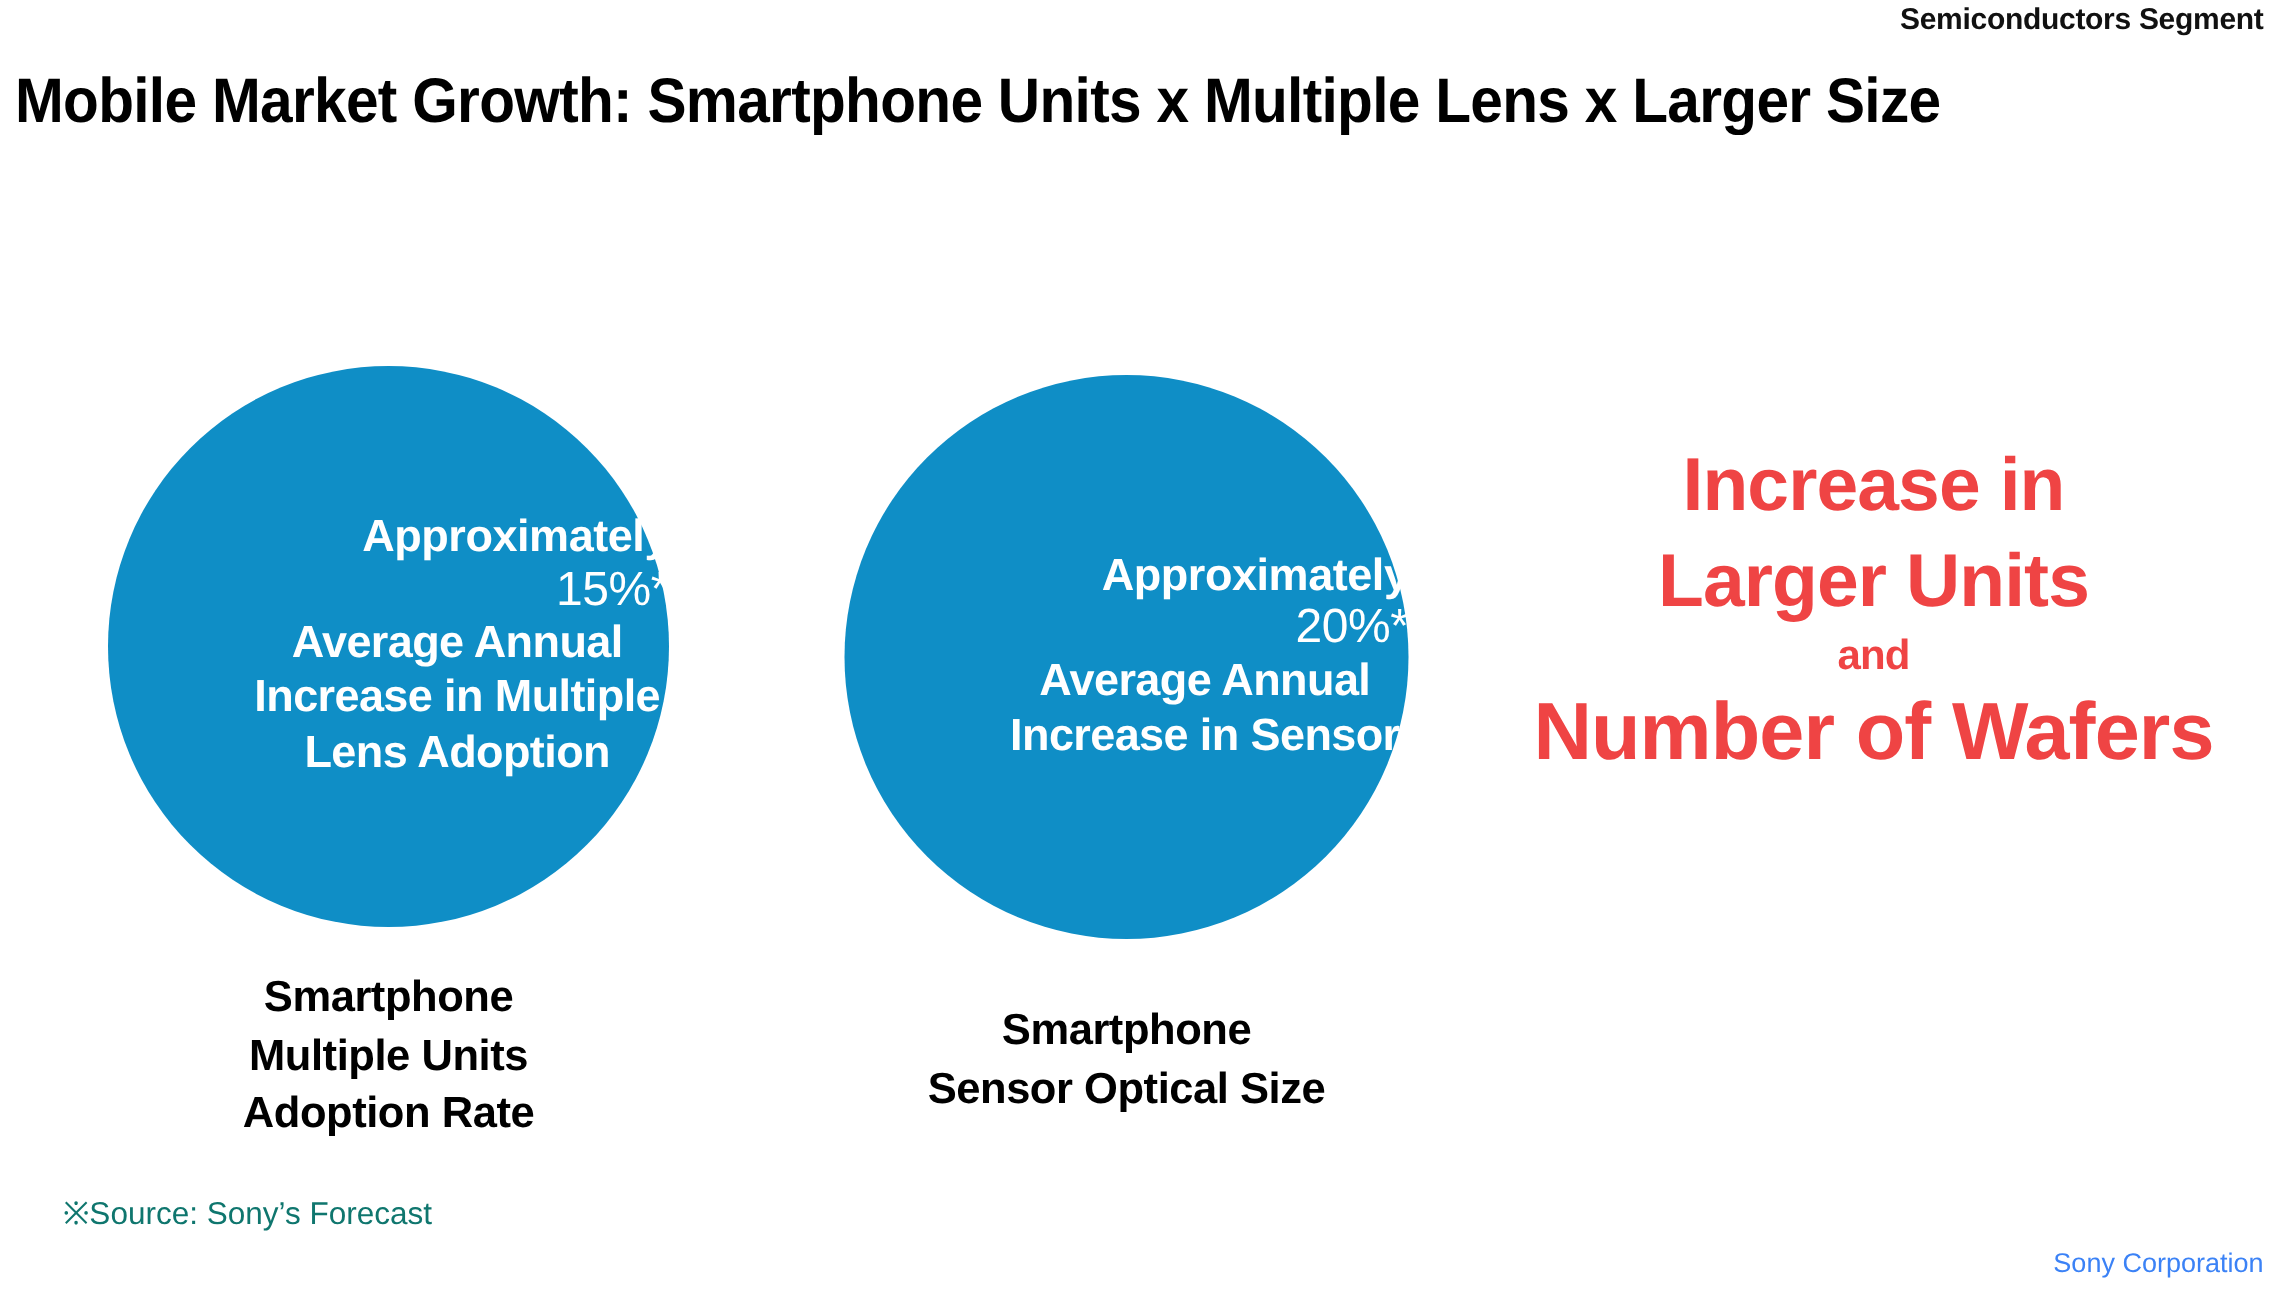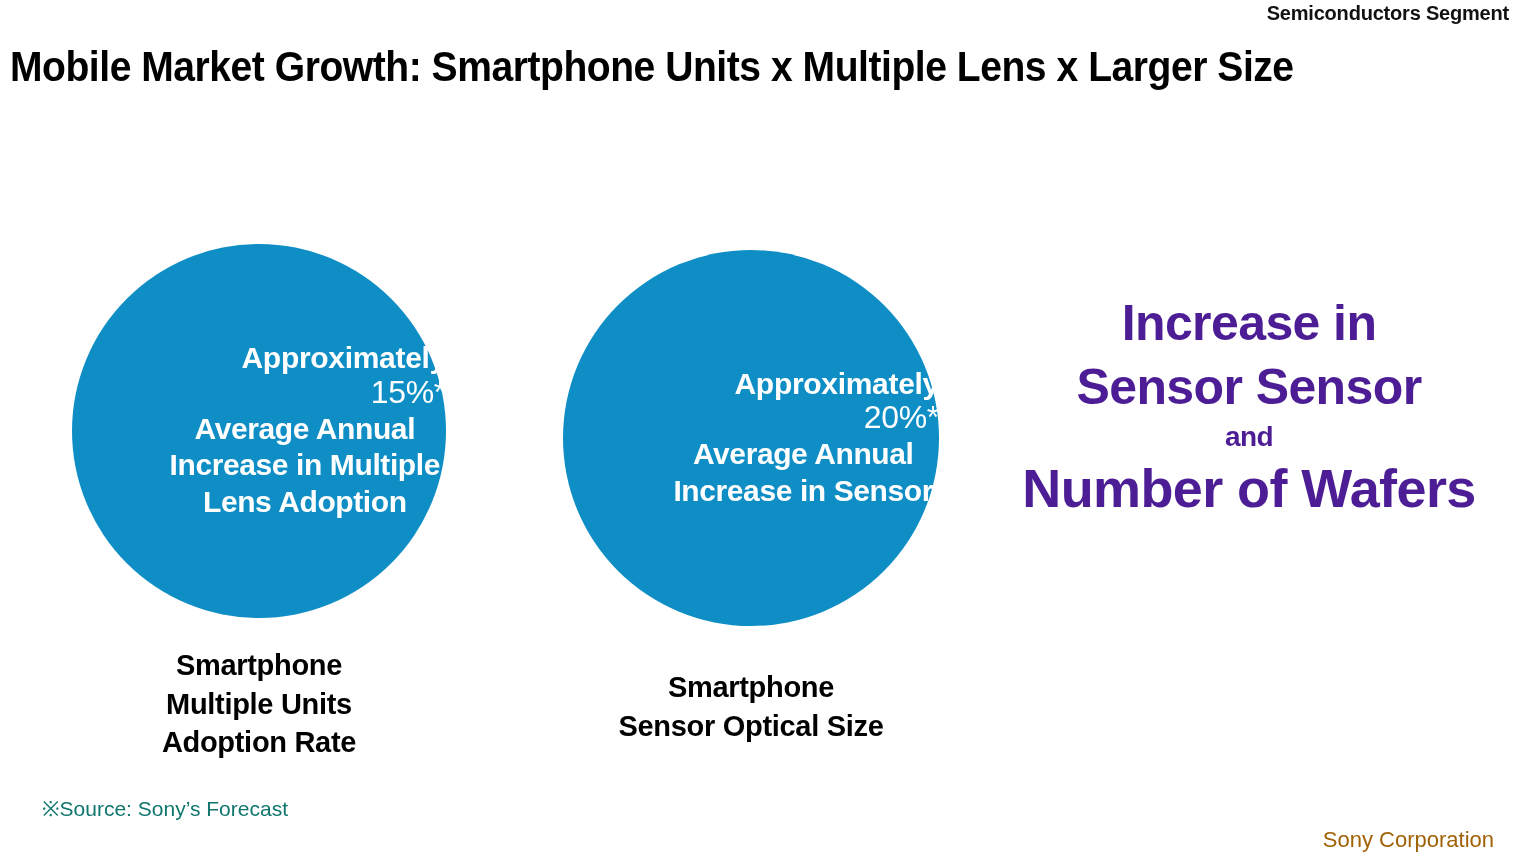--- a/index.html
+++ b/index.html
@@ -110,21 +110,21 @@
     width: 420px;
   }
 
   
   .conclusion {
     position: absolute;
     left: 985px;
     top: 292px;
     width: 528px;
     text-align: center;
-    color: #4c1d95;
+    color: #ef4444;
     font-weight: bold;
     letter-spacing: -0.6px;
   }
   .conclusion .l1,
   .conclusion .l2 {
     font-size: 50px;
     line-height: 1.27;
   }
   .conclusion .l3 {
     font-size: 28px;
@@ -140,24 +140,24 @@
   .source-note {
     position: absolute;
     left: 42px;
     top: 794px;
     font-size: 21px;
     color: #0f766e;
     white-space: nowrap;
   }
   .corp-footer {
     position: absolute;
-    right: 29px;
+    right: 14px;
     bottom: 8px;
-    font-size: 22px;
-    color: #a16207;
+    font-size: 18px;
+    color: #3b82f6;
     white-space: nowrap;
   }
 </style>
 </head>
 <body>
 
 <div class="slide">
 
   <div class="segment-label">Semiconductors Segment</div>
 
@@ -188,21 +188,21 @@
     </div>
   </div>
 
   <div class="caption caption-2">
     <div>Smartphone</div>
     <div>Sensor Optical Size</div>
   </div>
 
   <div class="conclusion">
     <div class="l1">Increase in</div>
-    <div class="l2">Sensor Sensor</div>
+    <div class="l2">Larger Units</div>
     <div class="l3">and</div>
     <div class="l4">Number of Wafers</div>
   </div>
 
   <div class="source-note">※Source: Sony’s Forecast</div>
 
   <div class="corp-footer">Sony Corporation</div>
 
 </div>
 

